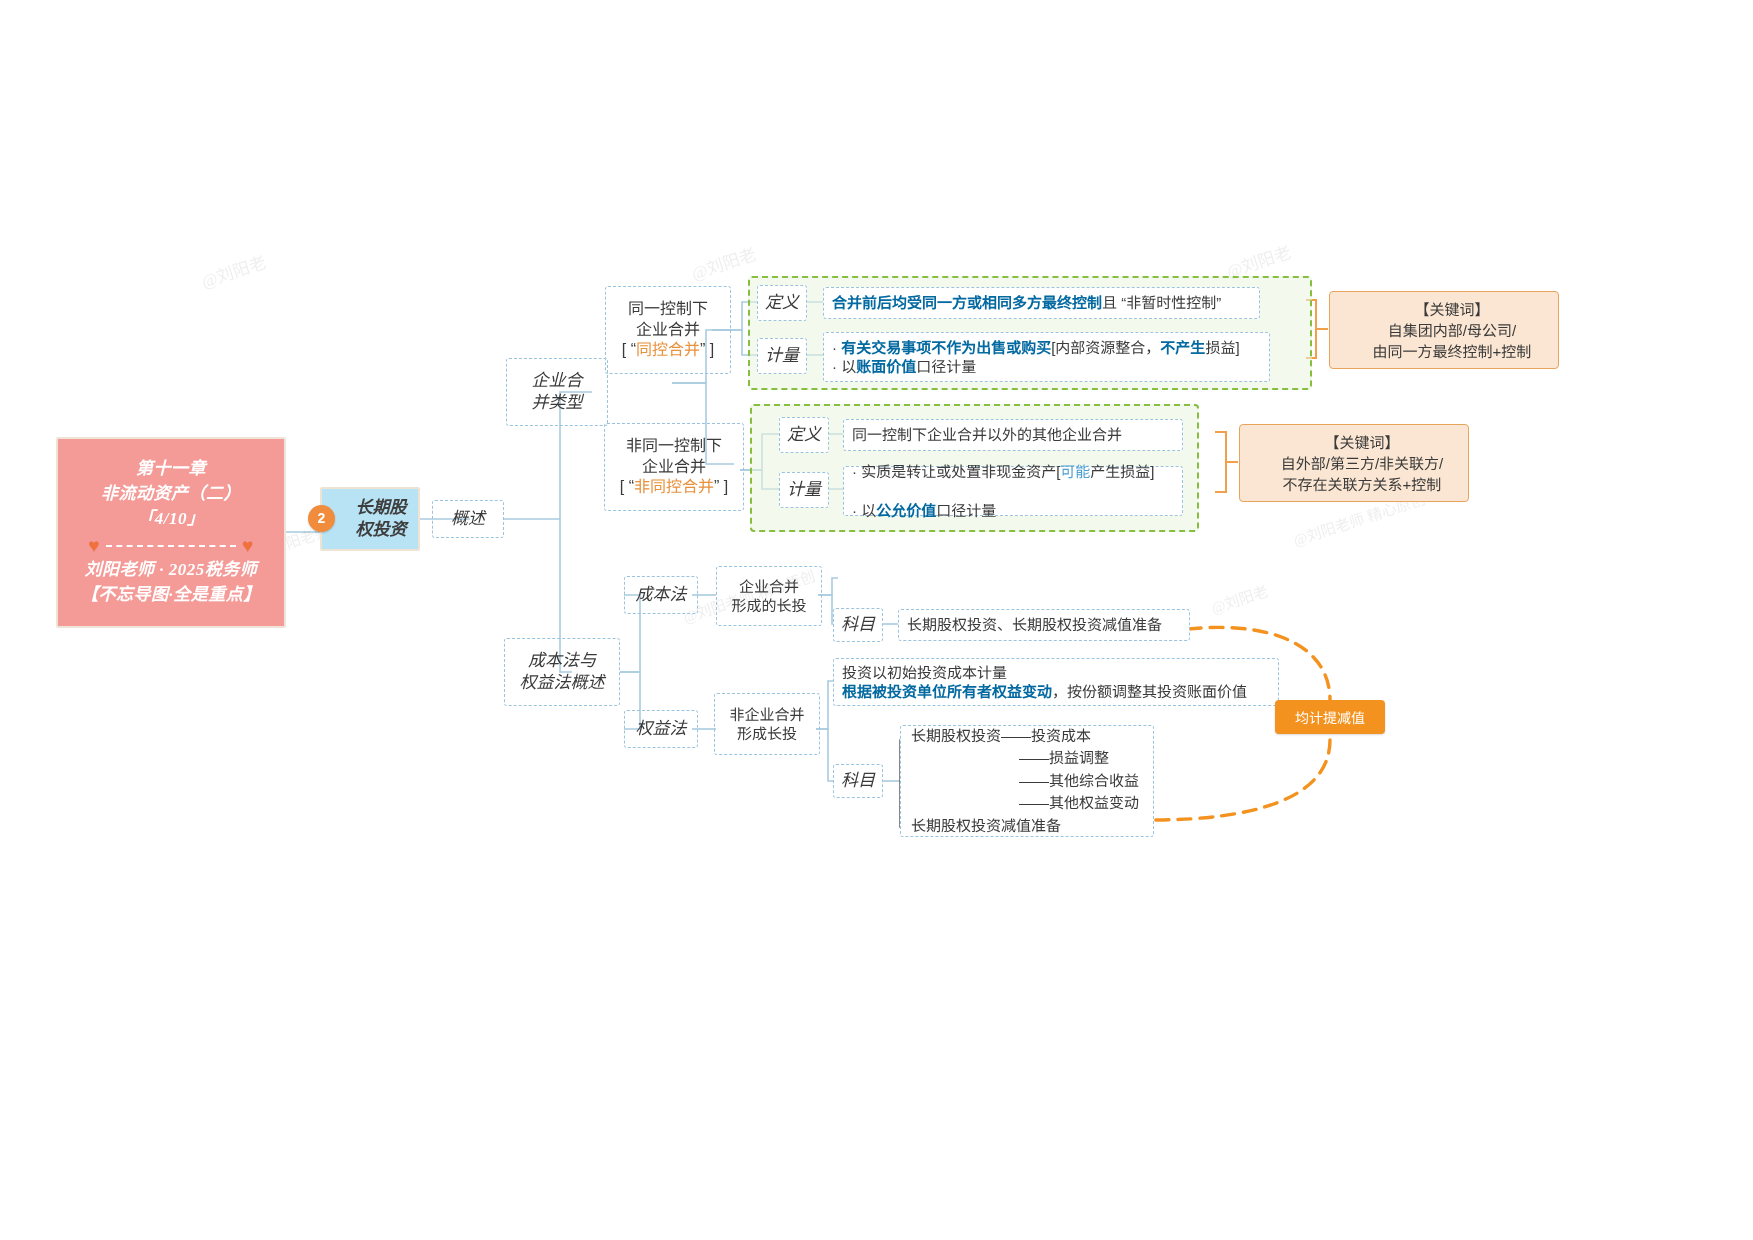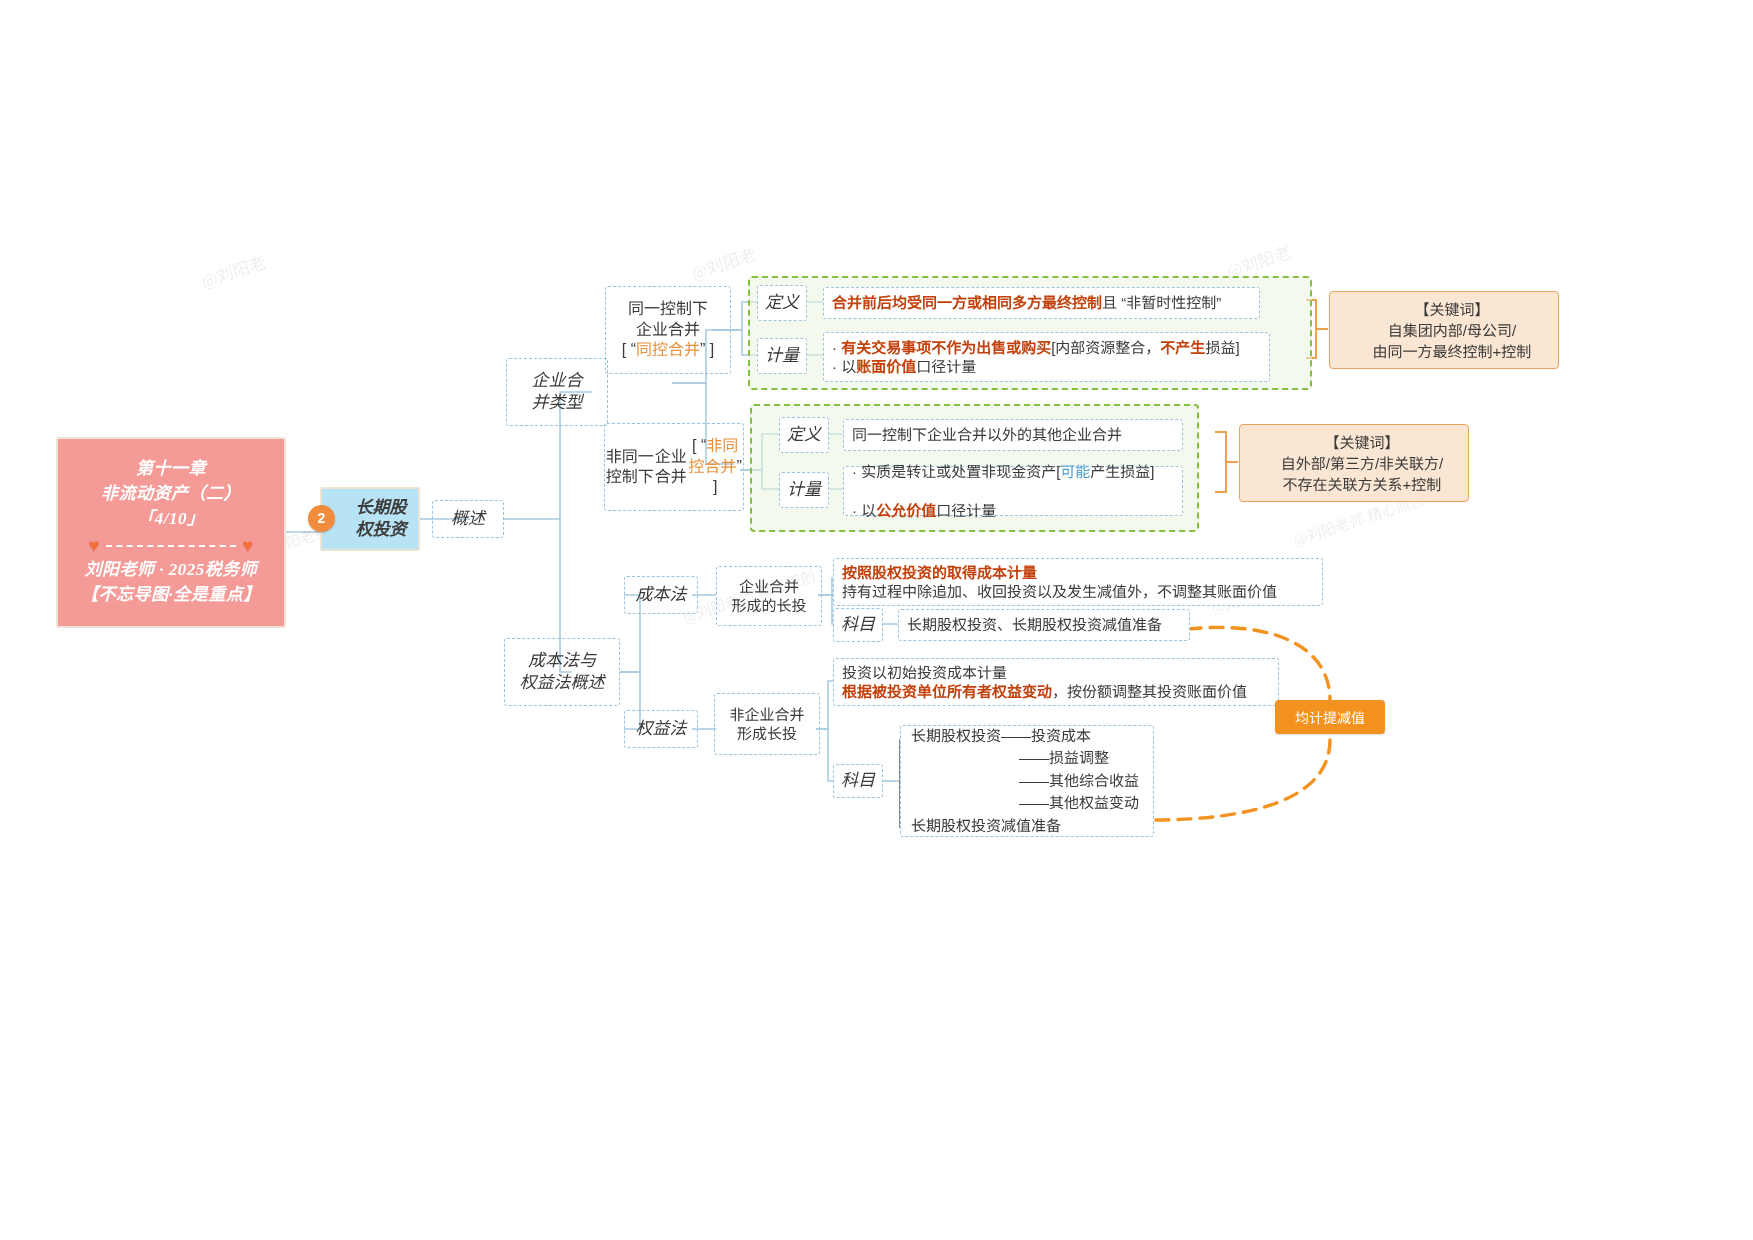--- a/index.html
+++ b/index.html
@@ -114,21 +114,21 @@
     position:absolute;
     background:#f3921f;
     border-radius:4px;
     color:#fff;font-size:14px;
     display:flex;align-items:center;justify-content:center;
     box-shadow:0 1px 2px rgba(0,0,0,.15);
   }
 
   
   .o{color:#e8913c;}        
-  .bo{color:#c2410c;font-weight:bold;}
+  .bo{color:#0369a1;font-weight:bold;}
   .blu{color:#4e9fd1;}
   .lbl{font-size:17px;font-style:italic;}
   .small{font-size:15px;}
   .txt-left{justify-content:flex-start;text-align:left;padding:3px 8px;}
 </style>
 </head>
 <body>
 
 <div id="canvas">
 
@@ -233,21 +233,21 @@
     <span>企业合
 并类型</span>
   </div>
 
   <div class="node dashed" style="left:605px;top:286px;width:126px;height:88px;flex-direction:column;font-size:16px;">
     <span>同一控制下</span>
     <span>企业合并</span>
     <span><span>[ “</span><span class="o">同控合并</span><span>” ]</span></span>
   </div>
 
-  <div class="node dashed" style="left:604px;top:423px;width:140px;height:88px;font-size:16px;">
+  <div class="node dashed" style="left:604px;top:423px;width:140px;height:88px;flex-direction:column;font-size:16px;">
     <span>非同一控制下</span>
     <span>企业合并</span>
     <span><span>[ “</span><span class="o">非同控合并</span><span>” ]</span></span>
   </div>
 
   <div class="node dashed lbl" style="left:757px;top:285px;width:50px;height:36px;background:#fff;">
     <span>定义</span>
   </div>
   <div class="node dashed small txt-left" style="left:823px;top:287px;width:437px;height:32px;background:#fff;">
     <span><span class="bo">合并前后均受同一方或相同多方最终控制</span><span>且 “非暂时性控制”</span></span>
@@ -287,24 +287,20 @@
     <span>自外部/第三方/非关联方/</span>
     <span>不存在关联方关系+控制</span>
   </div>
 
   <div class="node dashed lbl" style="left:624px;top:576px;width:74px;height:38px;">
     <span>成本法</span>
   </div>
   <div class="node dashed" style="left:716px;top:566px;width:106px;height:60px;font-size:15px;">
     <span>企业合并
 形成的长投</span>
-  </div>
-  <div class="node dashed small" style="left:833px;top:558px;width:490px;height:48px;background:#fff;flex-direction:column;align-items:flex-start;padding:2px 8px;text-align:left;">
-    <span class="bo">按照股权投资的取得成本计量</span>
-    <span>持有过程中除追加、收回投资以及发生减值外，不调整其账面价值</span>
   </div>
   <div class="node dashed lbl" style="left:833px;top:608px;width:50px;height:34px;background:#fff;">
     <span>科目</span>
   </div>
   <div class="node dashed small txt-left" style="left:898px;top:609px;width:292px;height:32px;background:#fff;">
     <span>长期股权投资、长期股权投资减值准备</span>
   </div>
 
   <div class="node dashed lbl" style="left:624px;top:710px;width:74px;height:38px;">
     <span>权益法</span>

